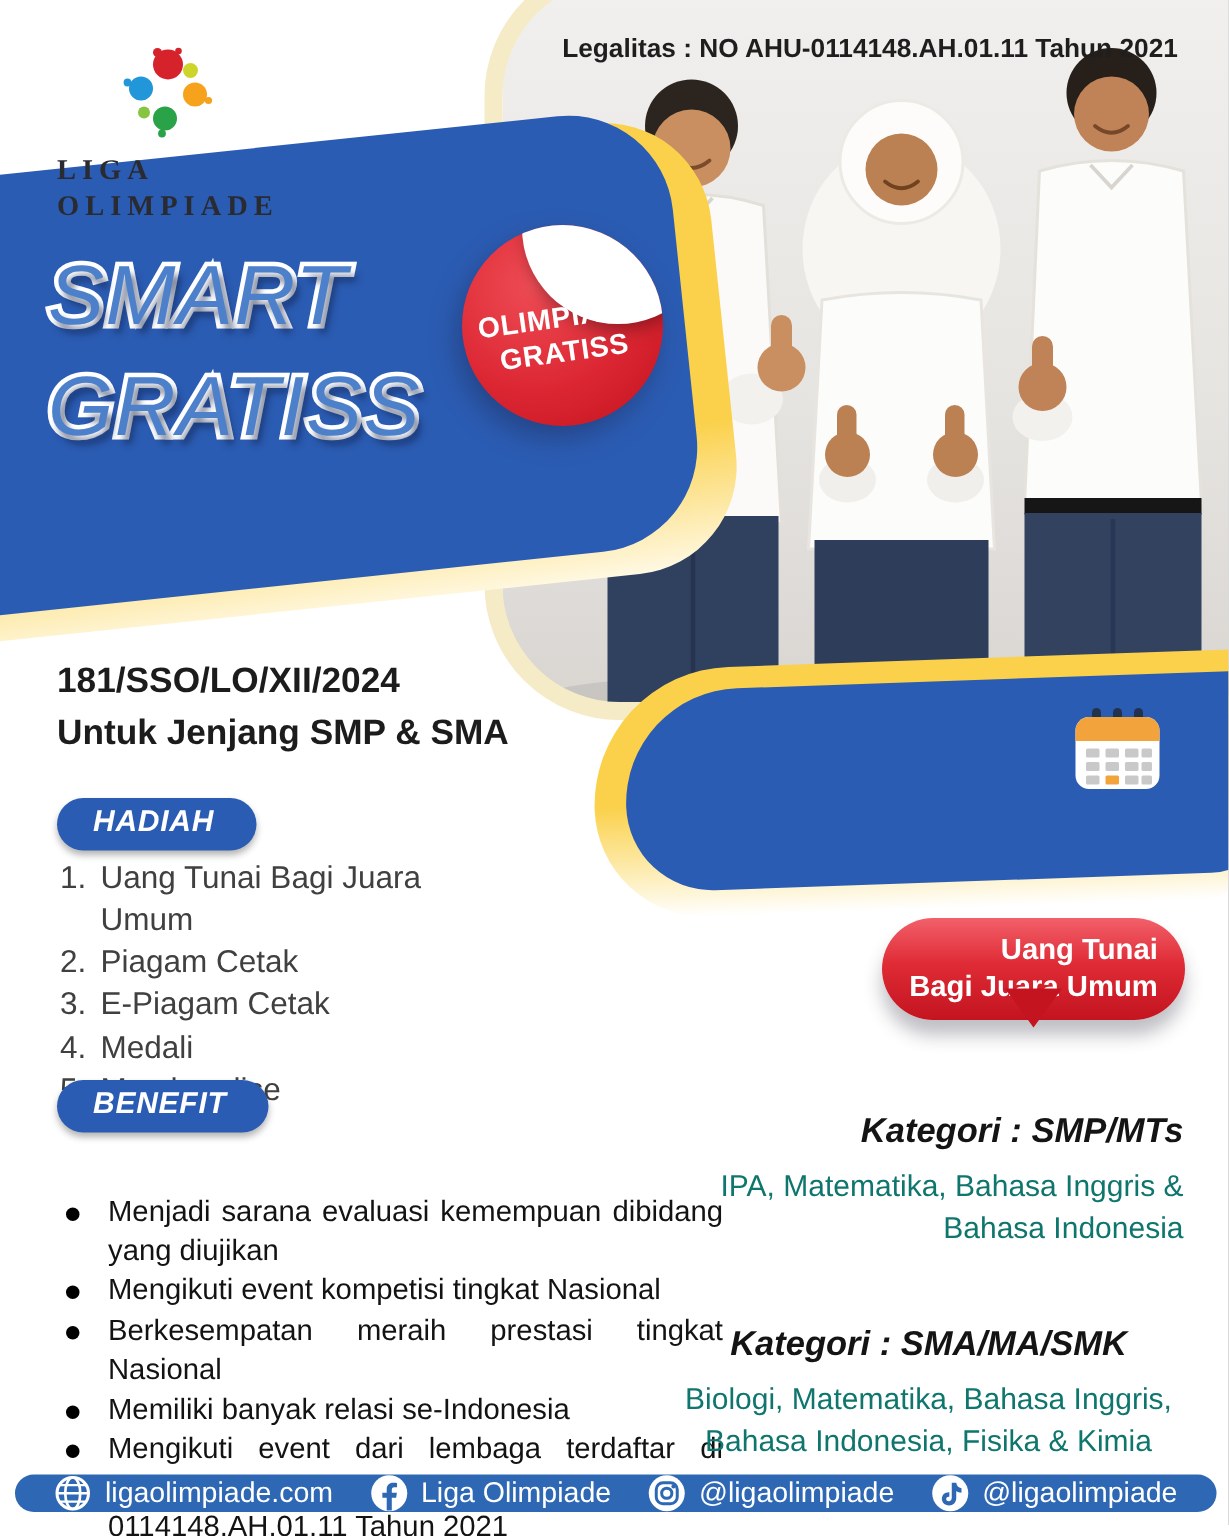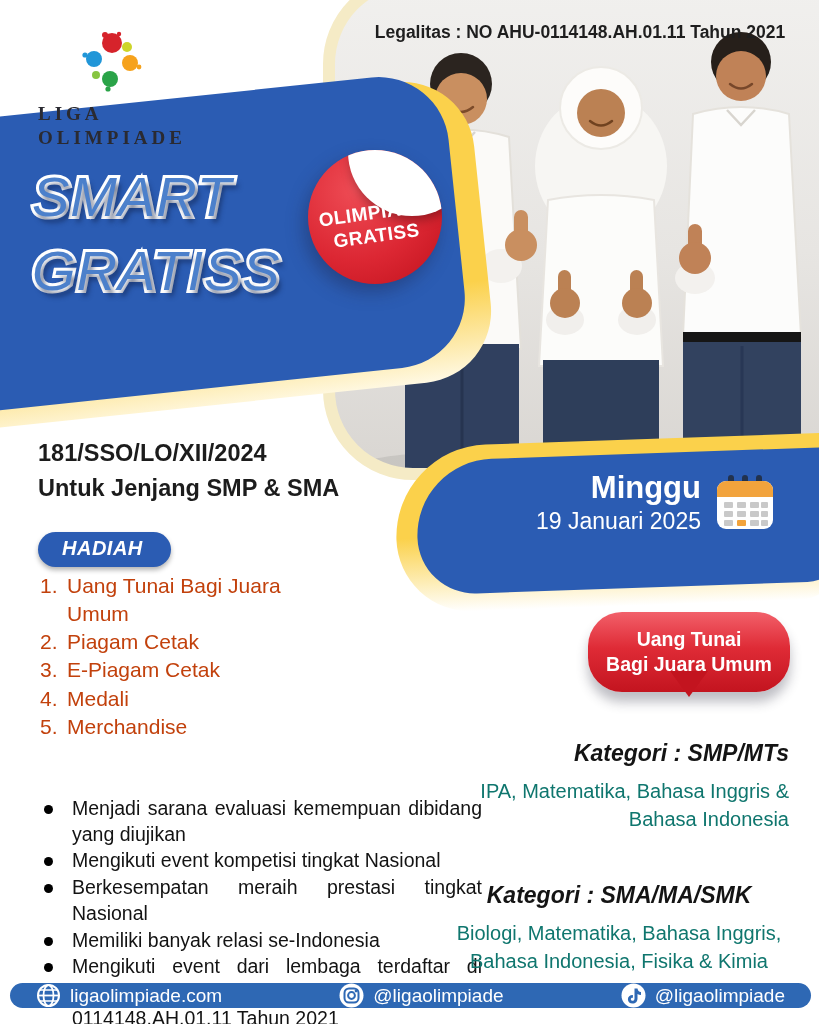--- a/index.html
+++ b/index.html
@@ -38,30 +38,30 @@
   .date-text{text-align:right;}
   .date-day{font-weight:800;font-size:31px;line-height:1.05;}
   .date-date{font-size:23px;font-weight:400;margin-top:3px;}
 
   
   .ref-block{position:absolute;left:38px;top:436px;font-size:23.5px;font-weight:600;color:#1c1c1c;line-height:1.5;z-index:5;}
   .pill{position:absolute;left:38px;background:#2b5cb3;color:#fff;font-style:italic;font-weight:800;font-size:20px;letter-spacing:.5px;padding:5px 28px 7px 24px;border-radius:20px;box-shadow:0 3px 5px rgba(0,0,0,.3);z-index:5;}
   .pill-hadiah{top:532px;}
   .pill-benefit{top:720px;}
 
-  .hadiah-list{position:absolute;left:40px;top:572px;width:250px;margin:0;padding:0;list-style:none;counter-reset:h;font-size:21px;line-height:1.34;color:#c2410c;z-index:5;}
+  .hadiah-list{position:absolute;left:40px;top:572px;width:250px;margin:0;padding:0;list-style:none;counter-reset:h;font-size:21px;line-height:1.34;color:#404040;z-index:5;}
   .hadiah-list li{counter-increment:h;padding-left:27px;position:relative;}
   .hadiah-list li::before{content:counter(h) ".";position:absolute;left:0;}
 
   .benefit-list{position:absolute;left:40px;top:796px;width:442px;margin:0;padding:0;list-style:none;font-size:19.5px;line-height:1.32;color:#131313;text-align:justify;z-index:5;}
   .benefit-list li{padding-left:32px;position:relative;margin-bottom:1px;}
   .benefit-list li::before{content:"";position:absolute;left:4px;top:9px;width:9px;height:9px;border-radius:50%;background:#000;}
 
   
-  .bubble{position:absolute;left:588px;top:612px;width:202px;height:80px;border-radius:34px;background:linear-gradient(180deg,#f2606a 0%,#df2b36 45%,#c3141f 100%);box-shadow:0 10px 12px rgba(40,40,60,.3);display:flex;align-items:center;justify-content:center;text-align:center;color:#fff;font-weight:800;font-size:19.5px;line-height:1.3;z-index:5;}
+  .bubble{position:absolute;left:588px;top:612px;width:202px;height:68px;border-radius:34px;background:linear-gradient(180deg,#f2606a 0%,#df2b36 45%,#c3141f 100%);box-shadow:0 10px 12px rgba(40,40,60,.3);display:flex;align-items:center;justify-content:center;text-align:right;color:#fff;font-weight:800;font-size:19.5px;line-height:1.3;z-index:5;}
   .bubble::after{content:"";position:absolute;left:50%;bottom:-24px;transform:translateX(-50%);width:0;height:0;border:19px solid transparent;border-top:26px solid #c3141f;}
 
   
   .categories{position:absolute;right:30px;top:740px;width:340px;text-align:right;z-index:5;}
   .cat-heading{font-style:italic;font-weight:800;font-size:23px;color:#141414;margin:0 0 10px 0;}
   .cat-subjects{font-size:20px;line-height:1.42;color:#0f766e;margin:0;}
   .cat-block + .cat-block{margin-top:48px;text-align:center;}
 
   
   .footer{position:absolute;left:10px;right:8px;top:983px;height:25px;border-radius:22px;background:#2e68b4;display:flex;align-items:center;justify-content:space-between;padding:0 26px;box-sizing:border-box;z-index:9;}
@@ -151,24 +151,20 @@
       <div class="txt">
         <div>OLIMPIADE</div>
         <div>GRATISS</div>
       </div>
     </div>
   </div>
 
   <div class="date-yellow"></div>
   <div class="date-blue"></div>
   <div class="date-content">
-    <div class="date-text">
-      <div class="date-day">Minggu</div>
-      <div class="date-date">19 Januari 2025</div>
-    </div>
     <svg width="60" height="56" viewBox="0 0 60 56">
       <rect x="13" y="0" width="6" height="12" rx="3" fill="#22324e"></rect>
       <rect x="27" y="0" width="6" height="12" rx="3" fill="#22324e"></rect>
       <rect x="41" y="0" width="6" height="12" rx="3" fill="#22324e"></rect>
       <rect x="2" y="6" width="56" height="48" rx="9" fill="#ffffff"></rect>
       <path d="M2,15 a9,9 0 0 1 9,-9 h38 a9,9 0 0 1 9,9 v7 h-56 z" fill="#f2a33c"></path>
       <g fill="#c9c9c9">
         <rect x="9" y="27" width="9" height="6" rx="1"></rect>
           <rect x="22" y="27" width="9" height="6" rx="1"></rect>
           <rect x="35" y="27" width="9" height="6" rx="1"></rect>
@@ -192,20 +188,21 @@
 
   <div class="pill pill-hadiah">HADIAH</div>
   <ol class="hadiah-list">
     <li>Uang Tunai Bagi Juara Umum</li>
     <li>Piagam Cetak</li>
     <li>E-Piagam Cetak</li>
     <li>Medali</li>
     <li>Merchandise</li>
   </ol>
 
+  <div class="pill pill-benefit">BENEFIT</div>
   <ul class="benefit-list">
     <li>Menjadi sarana evaluasi kemempuan dibidang yang diujikan</li>
     <li>Mengikuti event kompetisi tingkat Nasional</li>
     <li>Berkesempatan meraih prestasi tingkat Nasional</li>
     <li>Memiliki banyak relasi se-Indonesia</li>
     <li>Mengikuti event dari lembaga terdaftar di Kementerian dengan No. AHU - 0114148.AH.01.11 Tahun 2021</li>
   </ul>
 
   <div class="bubble">
     <div>
@@ -232,20 +229,27 @@
         <ellipse cx="12.5" cy="12.5" rx="5" ry="10.5" fill="none" stroke="#ffffff" stroke-width="1.8"></ellipse>
         <line x1="2" y1="12.5" x2="23" y2="12.5" stroke="#ffffff" stroke-width="1.8"></line>
         <line x1="3.5" y1="7" x2="21.5" y2="7" stroke="#ffffff" stroke-width="1.5"></line>
         <line x1="3.5" y1="18" x2="21.5" y2="18" stroke="#ffffff" stroke-width="1.5"></line>
       </svg>
       <span>ligaolimpiade.com</span>
     </div>
     <div class="footer-item">
       <svg width="25" height="25" viewBox="0 0 25 25">
         <circle cx="12.5" cy="12.5" r="12" fill="#ffffff"></circle>
+        <path d="M14.2,24 v-8.5 h2.9 l0.5-3.3 h-3.4 v-2.1 c0-1 0.3-1.6 1.7-1.6 h1.8 V5.6 c-0.3,0 -1.4-0.1-2.6-0.1 c-2.6,0-4.3,1.6-4.3,4.4 v2.3 H7.9 v3.3 h2.9 V24 z" fill="#2e68b4"></path>
+      </svg>
+      <span>Liga Olimpiade</span>
+    </div>
+    <div class="footer-item">
+      <svg width="25" height="25" viewBox="0 0 25 25">
+        <circle cx="12.5" cy="12.5" r="12" fill="#ffffff"></circle>
         <rect x="5.5" y="5.5" width="14" height="14" rx="4.5" fill="none" stroke="#2e68b4" stroke-width="2"></rect>
         <circle cx="12.5" cy="12.5" r="3.4" fill="none" stroke="#2e68b4" stroke-width="2"></circle>
         <circle cx="17" cy="8" r="1.4" fill="#2e68b4"></circle>
       </svg>
       <span>@ligaolimpiade</span>
     </div>
     <div class="footer-item">
       <svg width="25" height="25" viewBox="0 0 25 25">
         <circle cx="12.5" cy="12.5" r="12" fill="#ffffff"></circle>
         <path d="M13.5,5.5 h3 c0.2,2 1.5,3.3 3.5,3.6 v3 c-1.4,0-2.6-0.4-3.5-1.1 v4.6 c0,3-2,5-4.9,5 c-2.8,0-4.7-1.9-4.7-4.4 c0-2.6 2.2-4.5 5-4.3 v3 c-1.2-0.3-2.1,0.4-2.1,1.4 c0,0.9 0.7,1.5 1.7,1.5 c1.2,0 2-0.9 2-2.3 z" fill="#2e68b4"></path>

